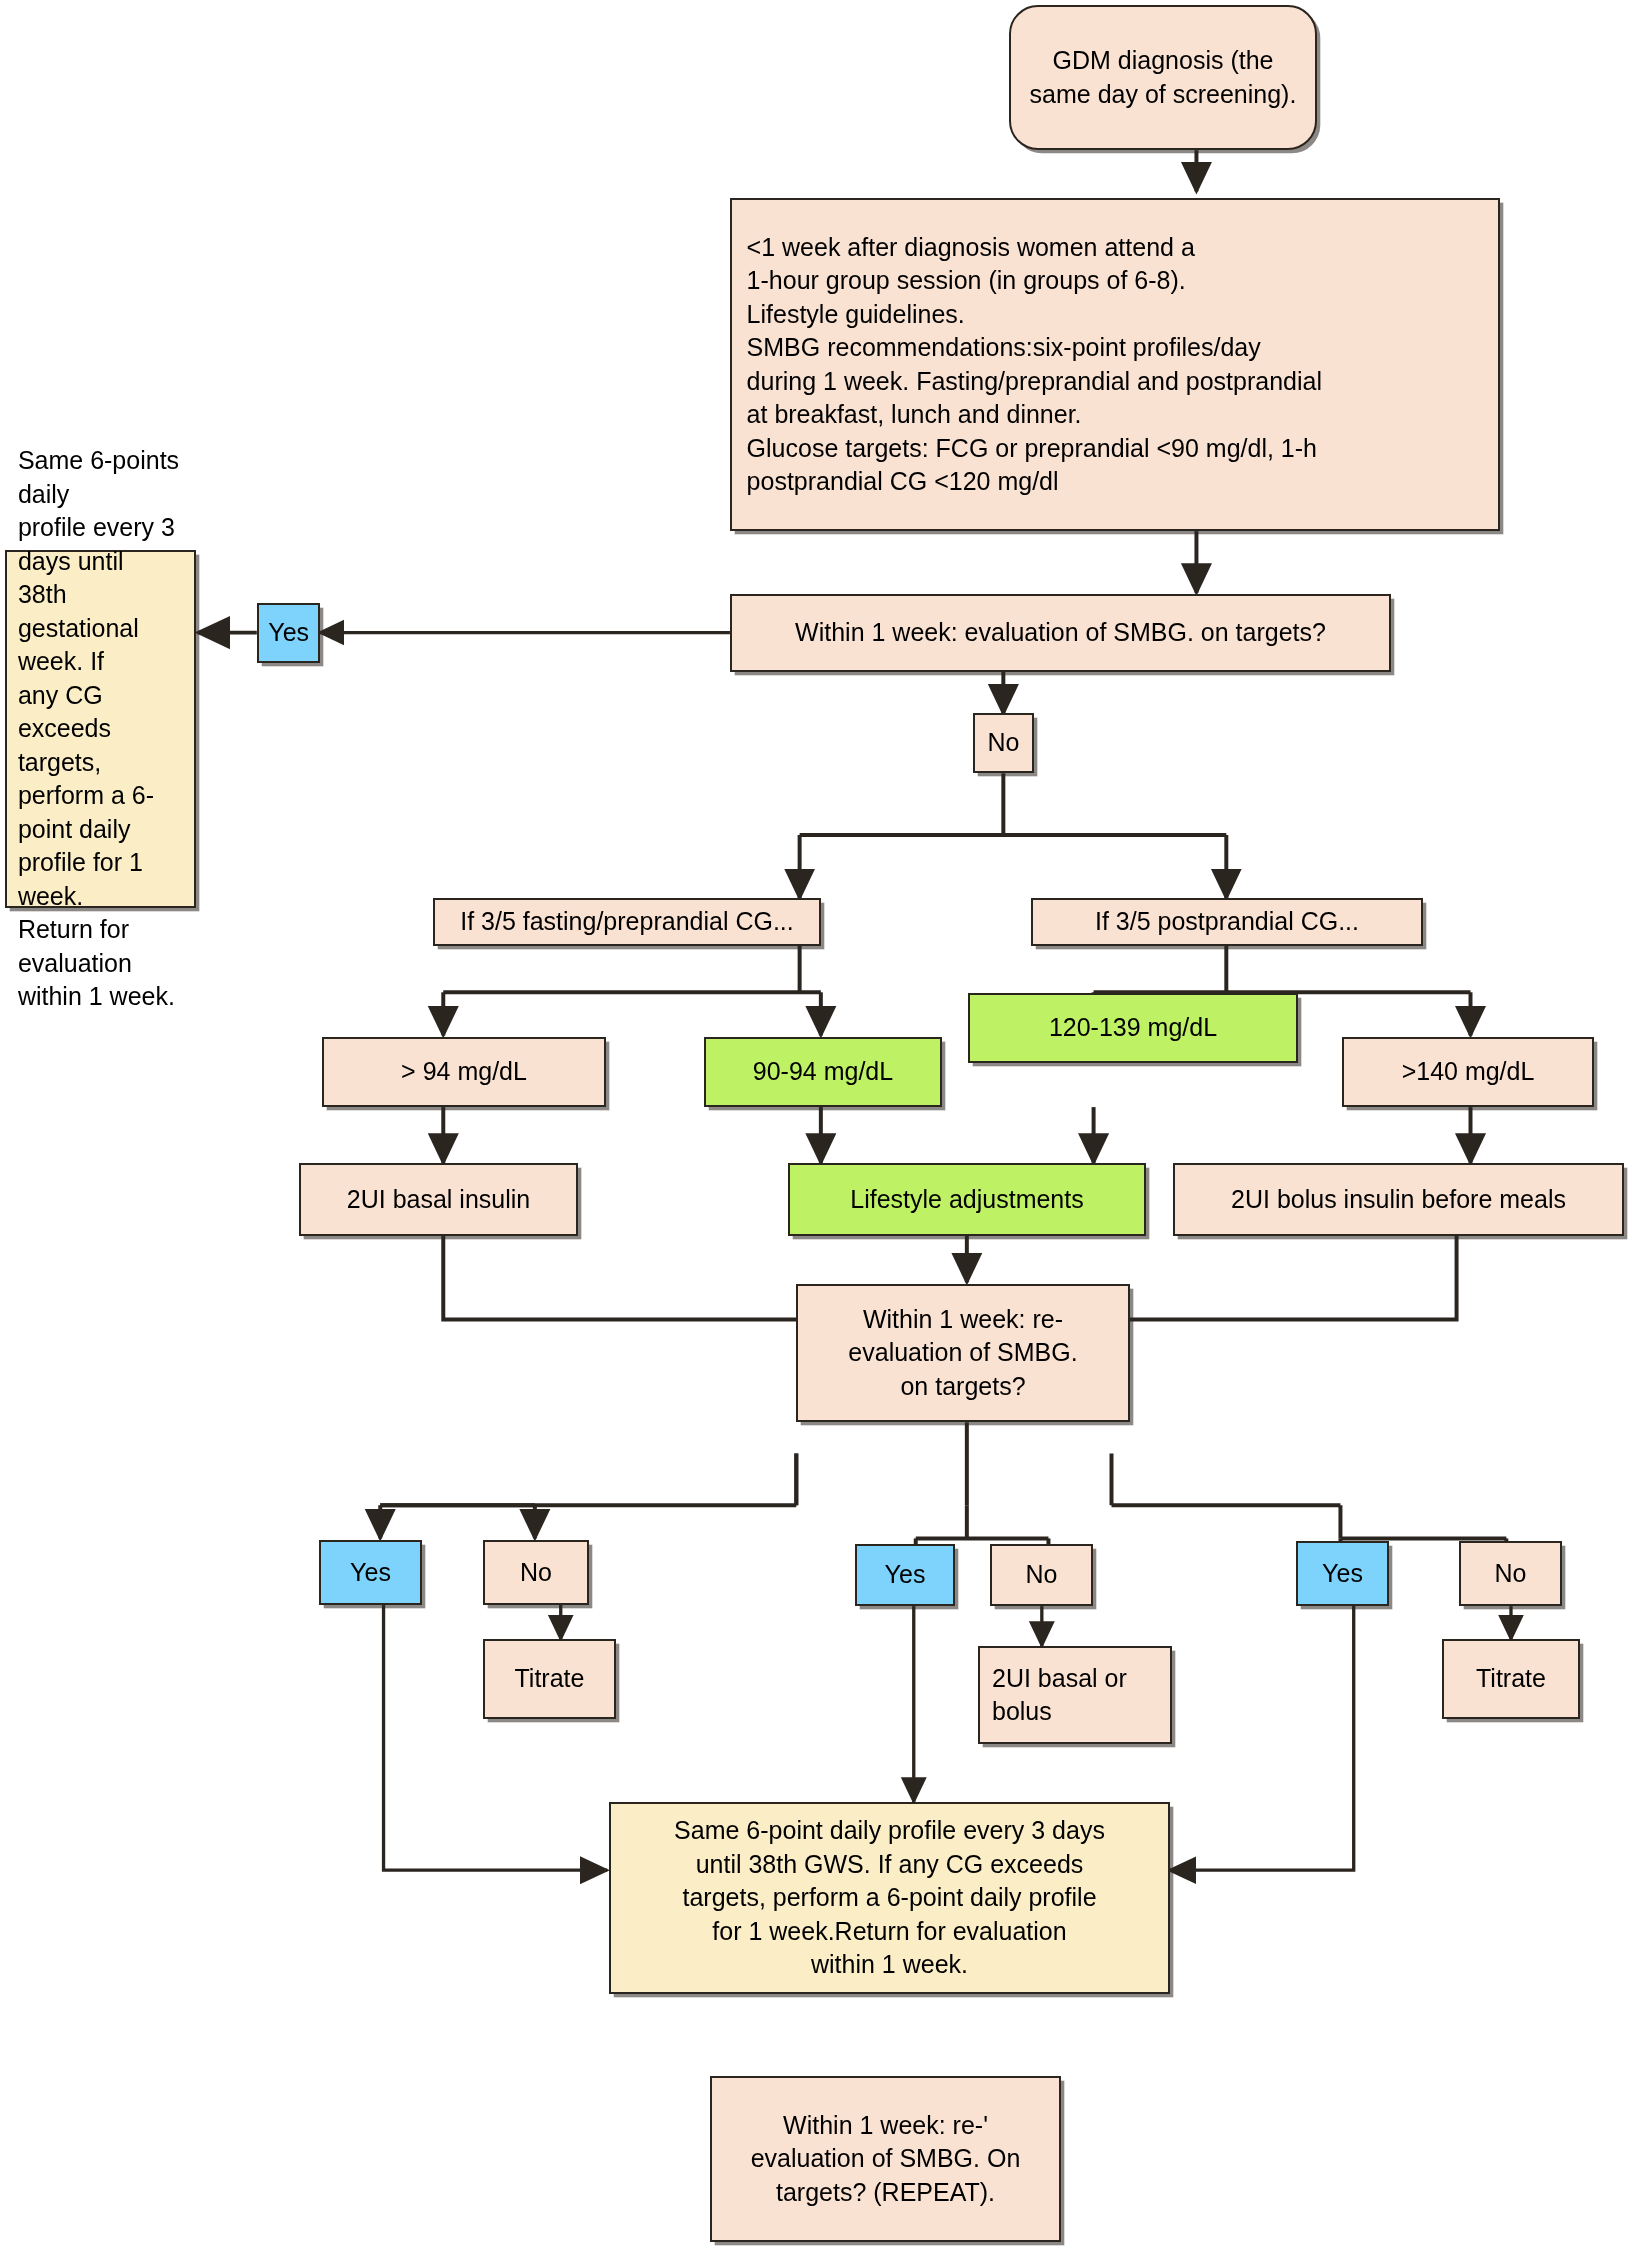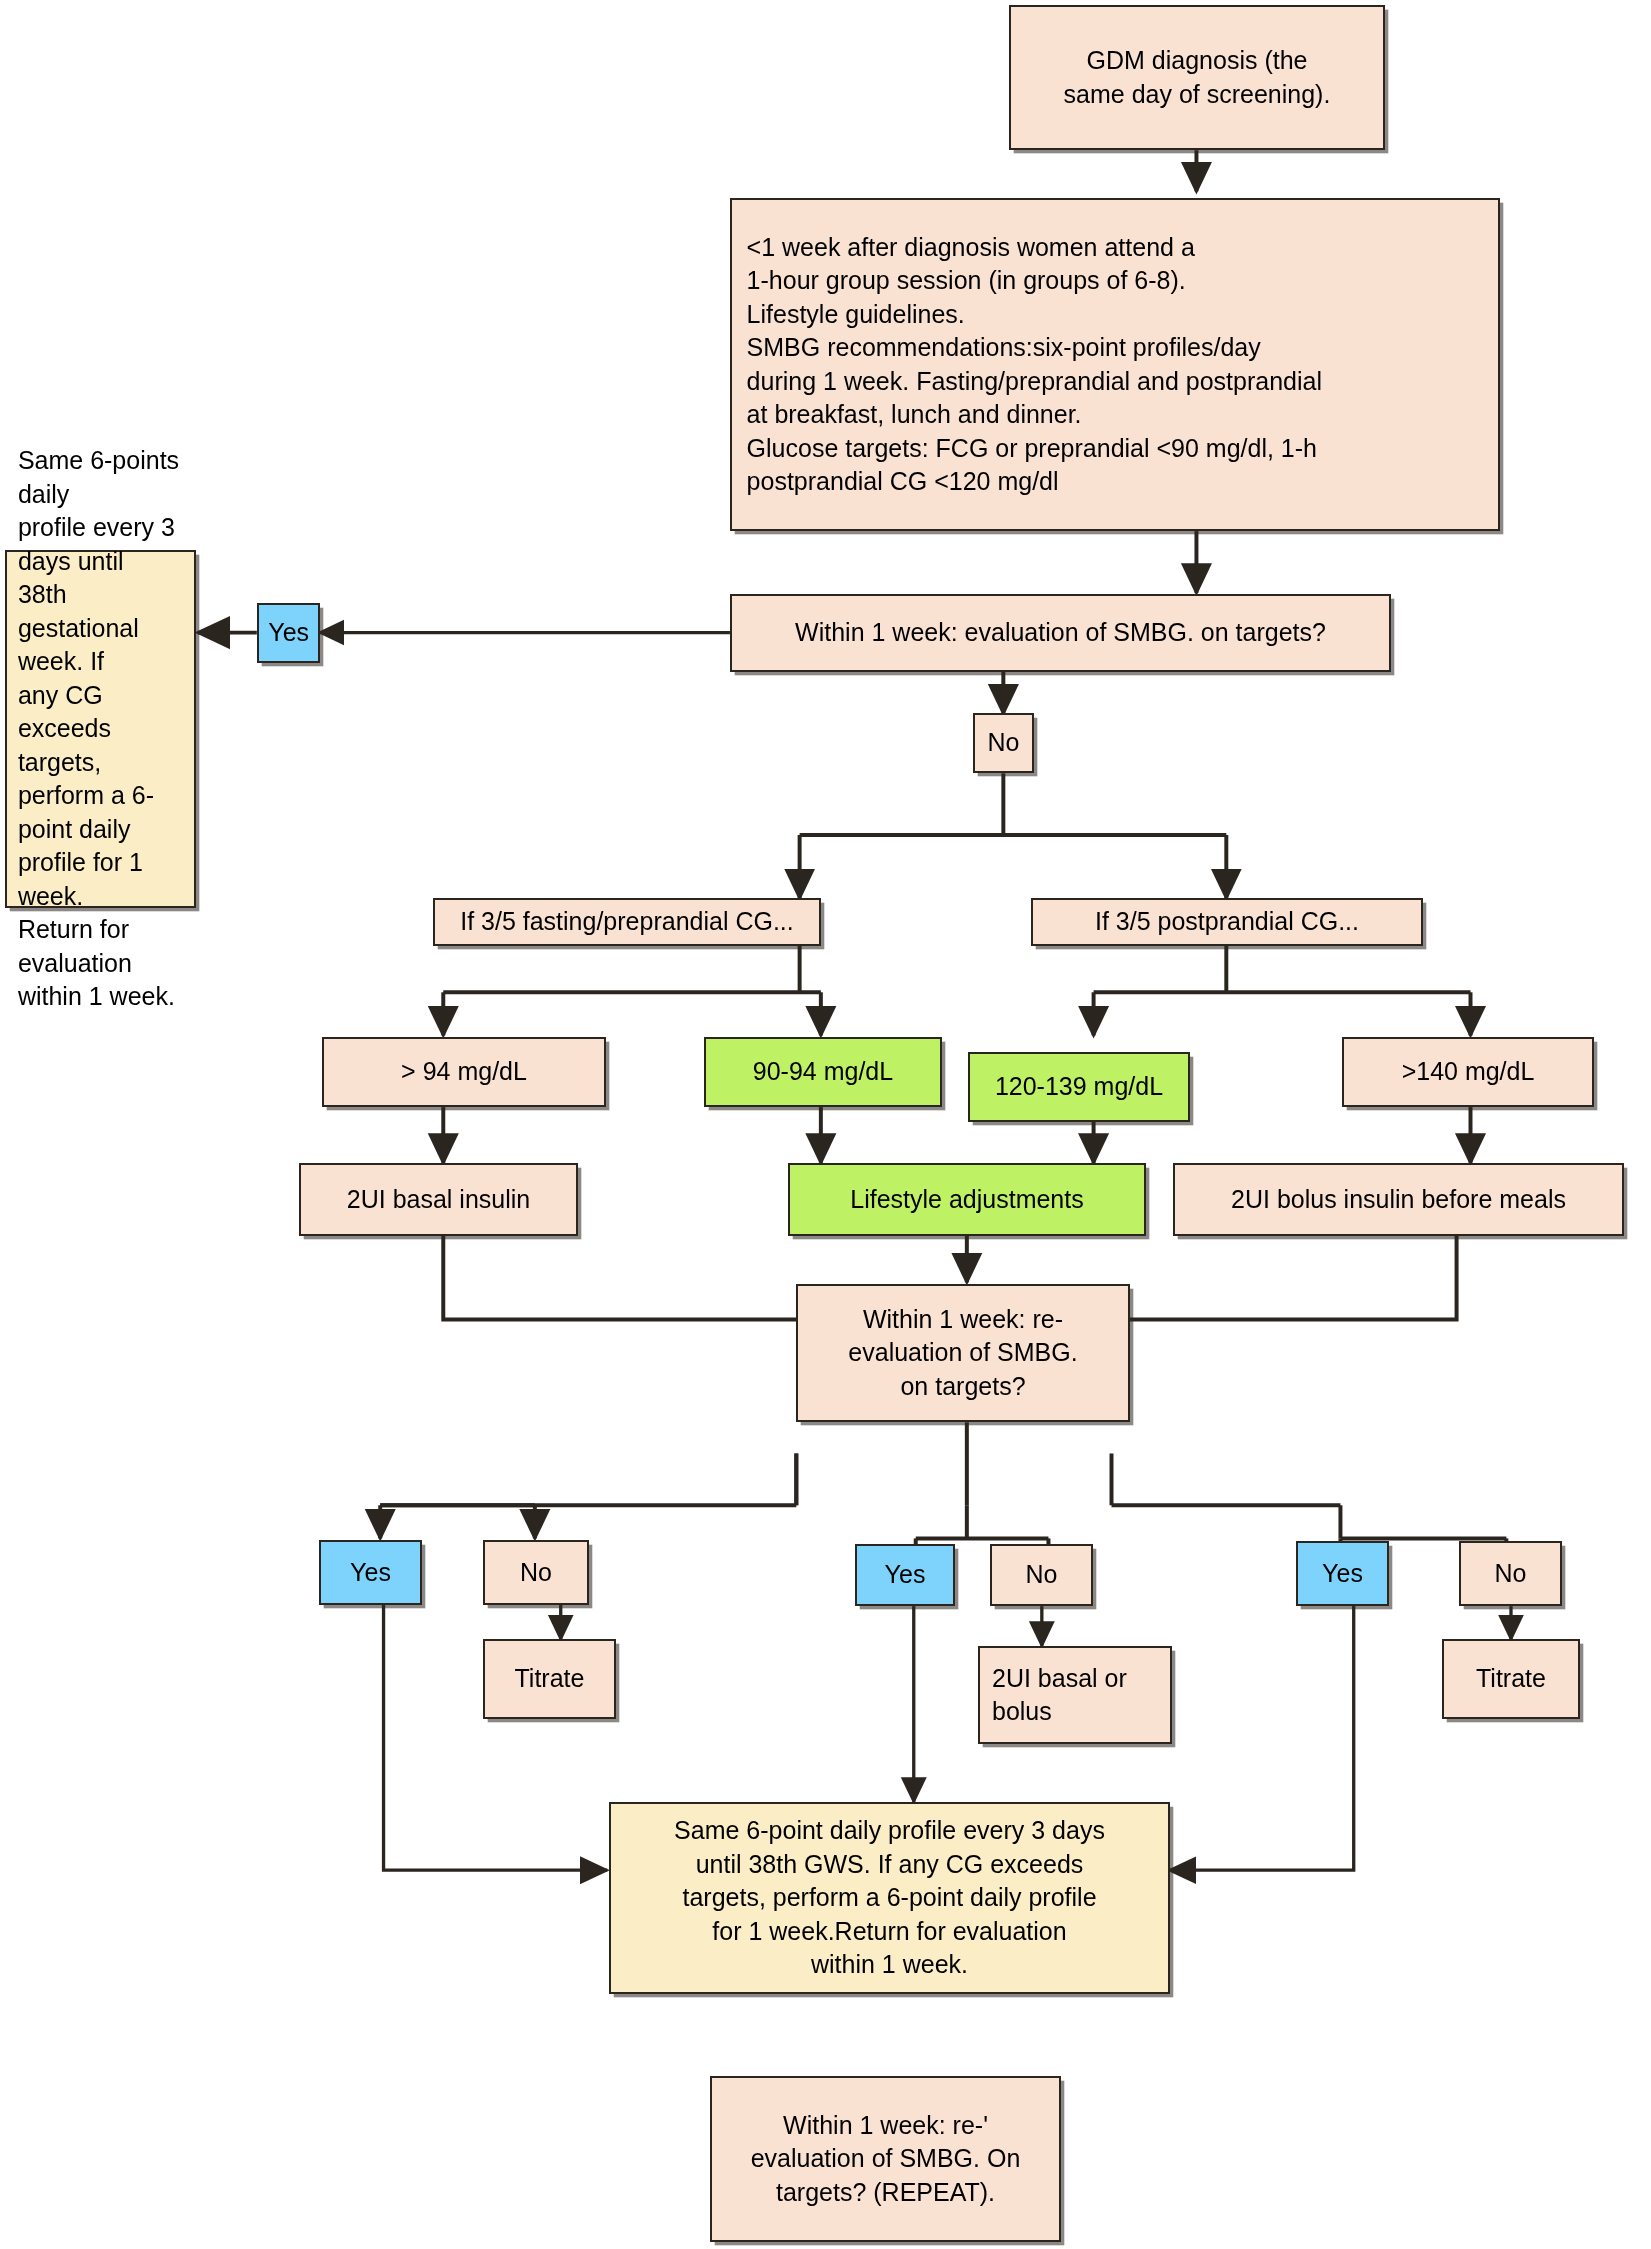--- a/index.html
+++ b/index.html
@@ -106,21 +106,21 @@
 
       <path d="M2277,2420 L2277,2470" marker-end="url(#ah)" stroke-width="5"></path>
 
       <path d="M578,2418 L578,2818 L915,2818" marker-end="url(#ahs)" stroke-width="5"></path>
       <path d="M1377,2420 L1377,2715" marker-end="url(#ah)" stroke-width="5"></path>
       <path d="M2040,2420 L2040,2818 L1762,2818" marker-end="url(#ahs)" stroke-width="5"></path>
 
     </g>
   </svg>
 
-  <div class="node pink" style="left:1009px;top:5.3px;width:376px;height:145px;">
+  <div class="node pink" style="left:1009px;top:5.3px;width:308px;height:145px;border-radius:29px;">
     <span class="txt">GDM diagnosis (the
 same day of screening).</span>
   </div>
 
   <div class="node pink left" style="left:730px;top:198px;width:770px;height:333px;padding:9.3px 14.6px;">
     <span class="txt">&lt;1 week after diagnosis women attend a
 1-hour group session (in groups of 6-8).
 Lifestyle guidelines.
 SMBG recommendations:six-point profiles/day
 during 1 week. Fasting/preprandial and postprandial
@@ -161,21 +161,21 @@
   </div>
 
   <div class="node pink" style="left:299px;top:1037px;width:284px;height:70px;margin-left:23px;">
     <span class="txt">&gt; 94 mg/dL</span>
   </div>
 
   <div class="node blue" style="left:704px;top:1037px;width:238px;height:70px;">
     <span class="txt">90-94 mg/dL</span>
   </div>
 
-  <div class="node blue" style="left:968px;top:1052px;width:222px;height:70px;">
+  <div class="node blue" style="left:968px;top:993px;width:330px;height:70px;">
     <span class="txt">120-139 mg/dL</span>
   </div>
 
   <div class="node pink" style="left:1342px;top:1037px;width:252px;height:70px;">
     <span class="txt">&gt;140 mg/dL</span>
   </div>
 
   <div class="node pink" style="left:299px;top:1163px;width:279px;height:73px;">
     <span class="txt">2UI basal insulin</span>
   </div>

